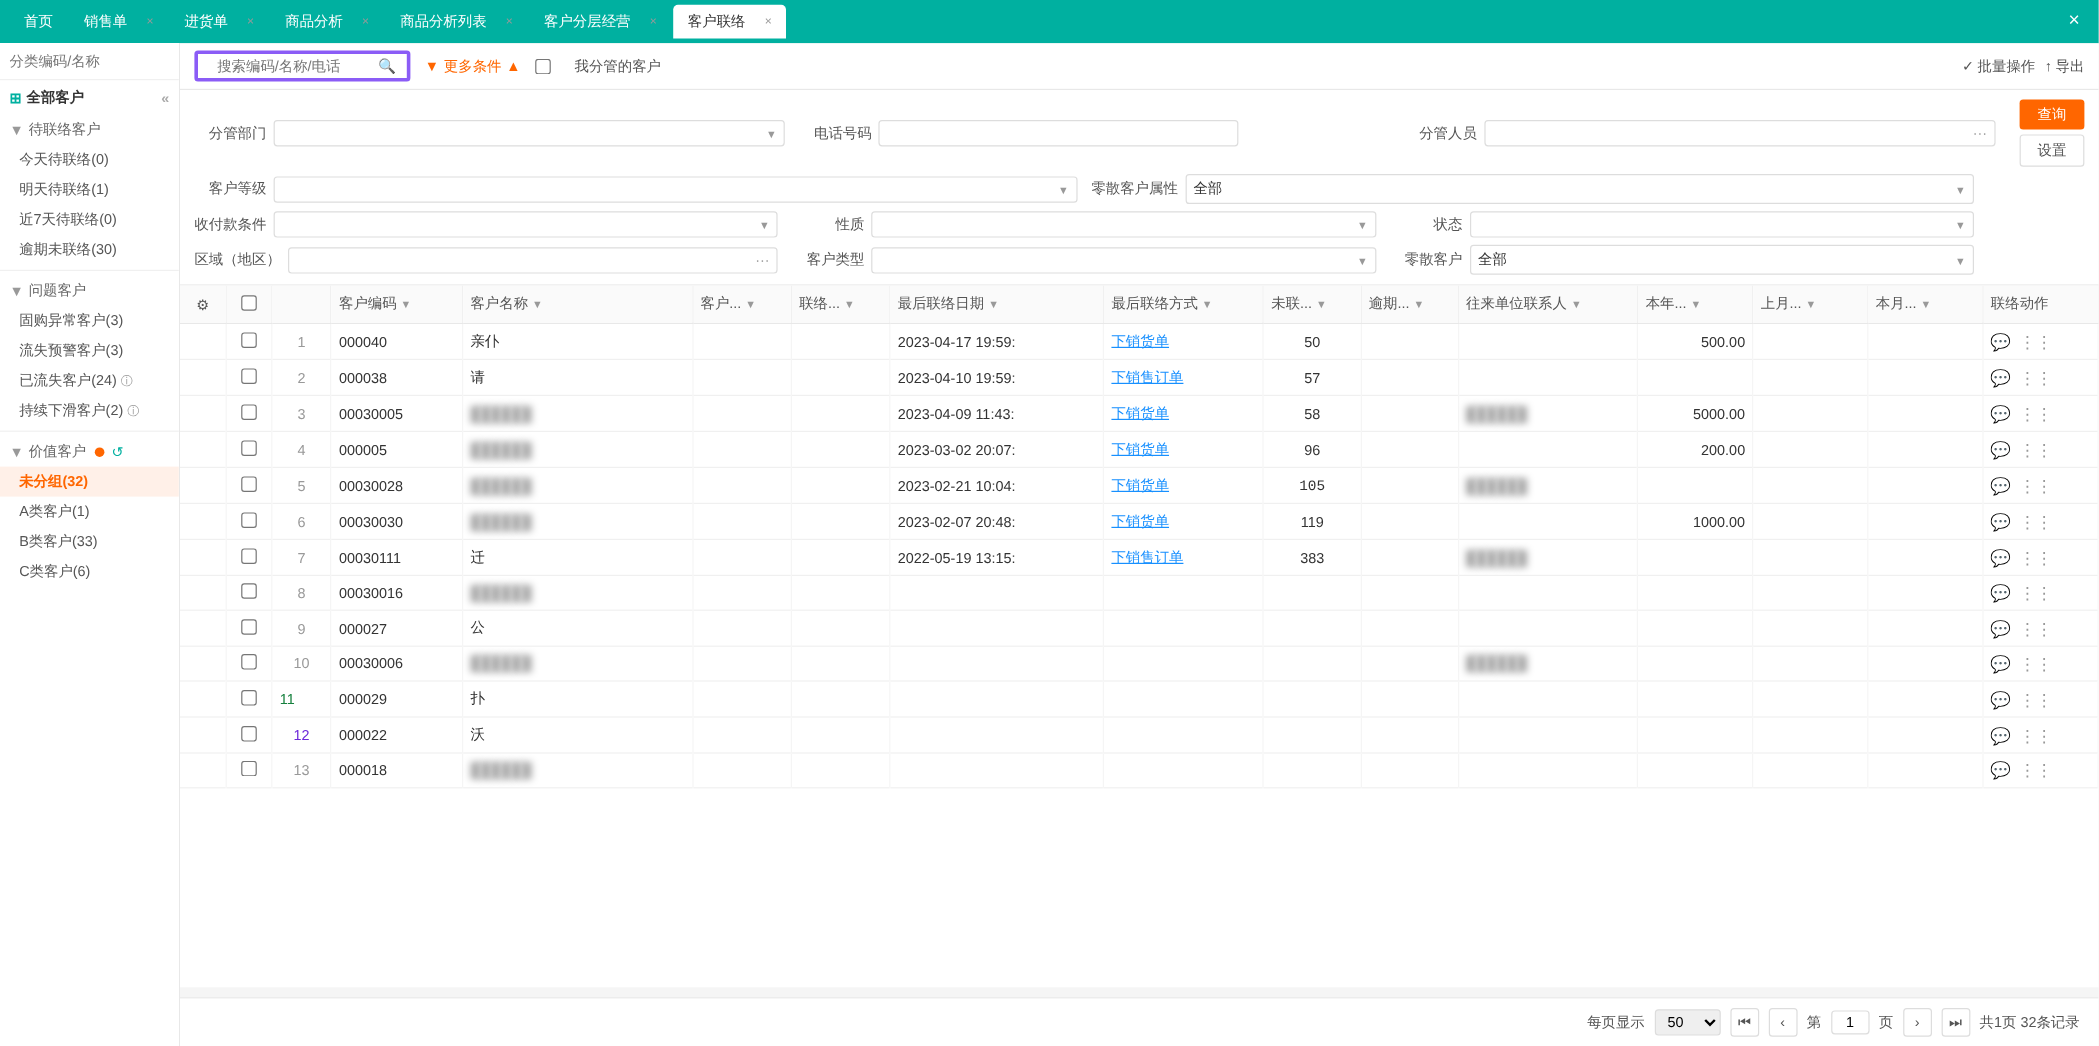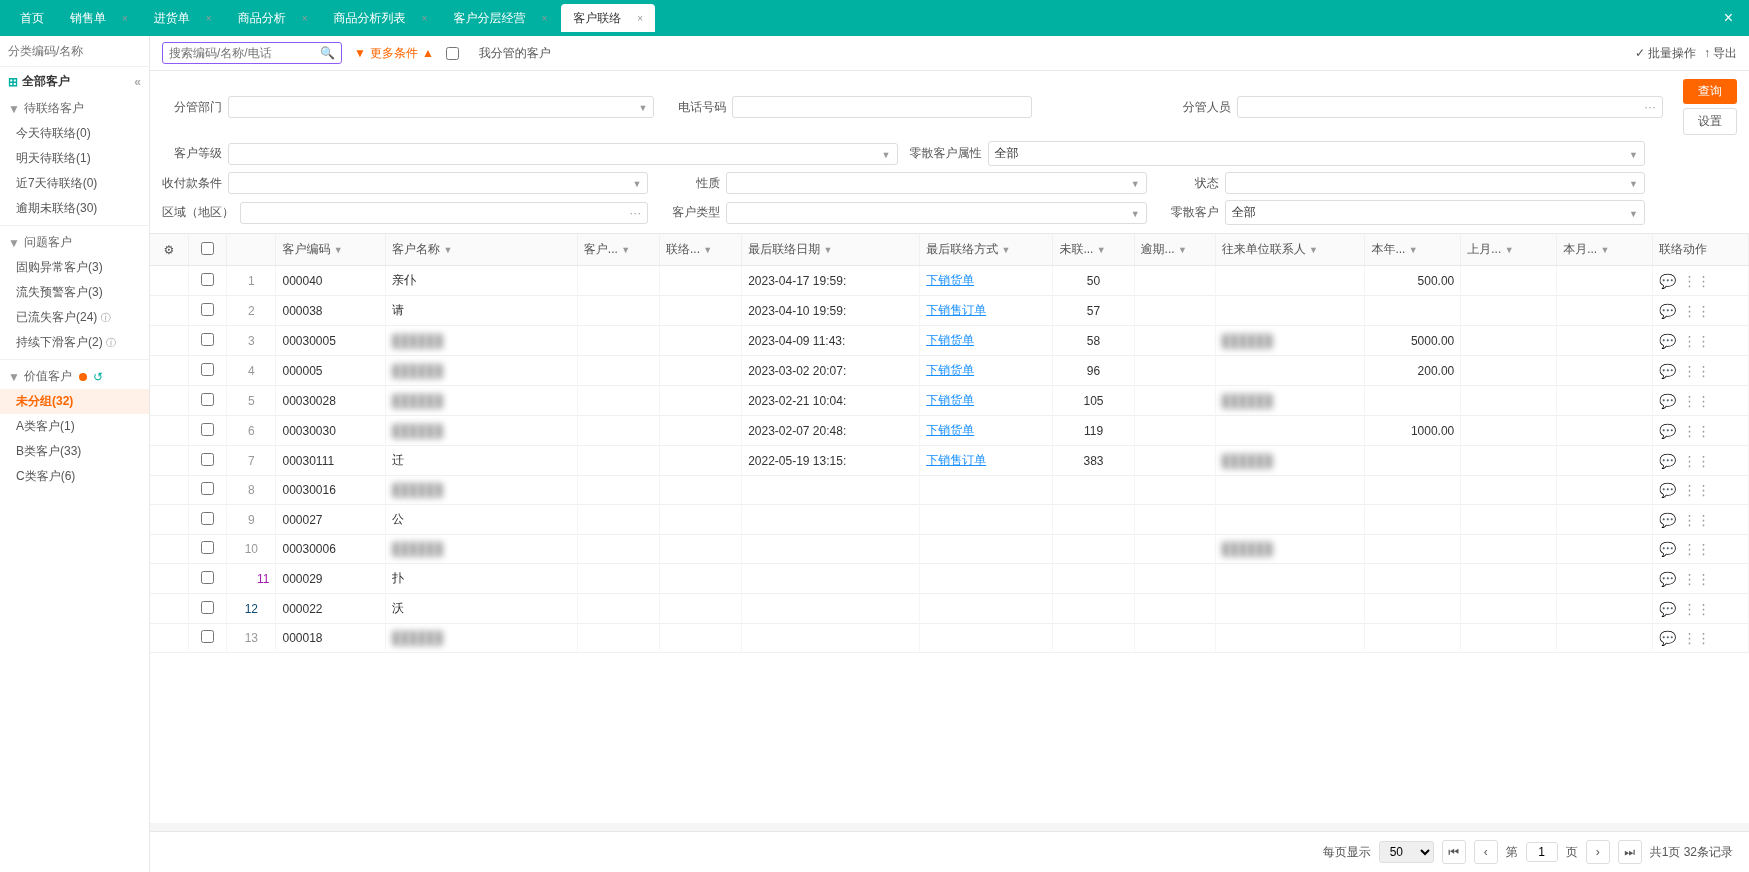--- a/index.html
+++ b/index.html
@@ -99,23 +99,23 @@
       display: flex;
       align-items: center;
       padding: 6px 12px;
       background: #fff;
       border-bottom: 1px solid #e8e8e8;
       gap: 12px;
     }
     .search-box {
       display: flex;
       align-items: center;
-      border: 1px solid #8b5cf6;
+      border: 3px solid #8b5cf6;
       border-radius: 3px;
-      padding: 3px 6px;
+      padding: 3px 16px;
       gap: 4px;
       width: 180px;
     }
     .search-box input { border: none; outline: none; font-size: 12px; flex: 1; }
     .more-conditions {
       display: flex;
       align-items: center;
       gap: 4px;
       color: #f60;
       cursor: pointer;
@@ -636,21 +636,21 @@
             <tr>
     <td class="col-check" style="text-align:center;"></td>
     <td class="col-check" style="text-align:center;"><input type="checkbox" style=""></td>
     <td class="col-no" style="text-align:center;color:#999;">5</td>
     <td class="col-code">00030028</td>
     <td class="col-name blurred">██████</td>
     <td class="col-type"></td>
     <td class="col-contact"></td>
     <td class="col-last-date">2023-02-21 10:04:</td>
     <td class="col-last-method" style="color:#1890ff;cursor:pointer;text-decoration:underline;">下销货单</td>
-    <td class="col-unlinkd" style="text-align:center;">105</td>
+    <td class="col-unlinkd" style="text-align:center;font-family:Liberation Mono, monospace;">105</td>
     <td class="col-overdue" style="text-align:center;"></td>
     <td class="col-partner" style="color:transparent;text-shadow:0 0 6px #aaa;">██████</td>
     <td class="col-year" style="text-align:right;"></td>
     <td class="col-month" style="text-align:right;"></td>
     <td class="col-thismonth" style="text-align:right;"></td>
     <td class="col-action">
       <div class="action-icons">
         <span class="action-icon" title="联络">💬</span>
         <span class="action-icon" title="更多">⋮⋮</span>
       </div>
@@ -767,21 +767,21 @@
     <td class="col-action">
       <div class="action-icons">
         <span class="action-icon" title="联络">💬</span>
         <span class="action-icon" title="更多">⋮⋮</span>
       </div>
     </td>
   </tr>
             <tr>
     <td class="col-check" style="text-align:center;"></td>
     <td class="col-check" style="text-align:center;"><input type="checkbox" style=""></td>
-    <td class="col-no" style="text-align:right;color:#a21caf;">11</td>
+    <td class="col-no" style="text-align:left;color:#15803d;">11</td>
     <td class="col-code">000029</td>
     <td class="col-name ">扑</td>
     <td class="col-type"></td>
     <td class="col-contact"></td>
     <td class="col-last-date"></td>
     <td class="col-last-method" style=""></td>
     <td class="col-unlinkd" style="text-align:center;"></td>
     <td class="col-overdue" style="text-align:center;"></td>
     <td class="col-partner" style=""></td>
     <td class="col-year" style="text-align:right;"></td>
@@ -790,21 +790,21 @@
     <td class="col-action">
       <div class="action-icons">
         <span class="action-icon" title="联络">💬</span>
         <span class="action-icon" title="更多">⋮⋮</span>
       </div>
     </td>
   </tr>
             <tr>
     <td class="col-check" style="text-align:center;"></td>
     <td class="col-check" style="text-align:center;"><input type="checkbox" style=""></td>
-    <td class="col-no" style="text-align:center;color:#0c4a6e;">12</td>
+    <td class="col-no" style="text-align:center;color:#6d28d9;">12</td>
     <td class="col-code">000022</td>
     <td class="col-name ">沃</td>
     <td class="col-type"></td>
     <td class="col-contact"></td>
     <td class="col-last-date"></td>
     <td class="col-last-method" style=""></td>
     <td class="col-unlinkd" style="text-align:center;"></td>
     <td class="col-overdue" style="text-align:center;"></td>
     <td class="col-partner" style=""></td>
     <td class="col-year" style="text-align:right;"></td>

